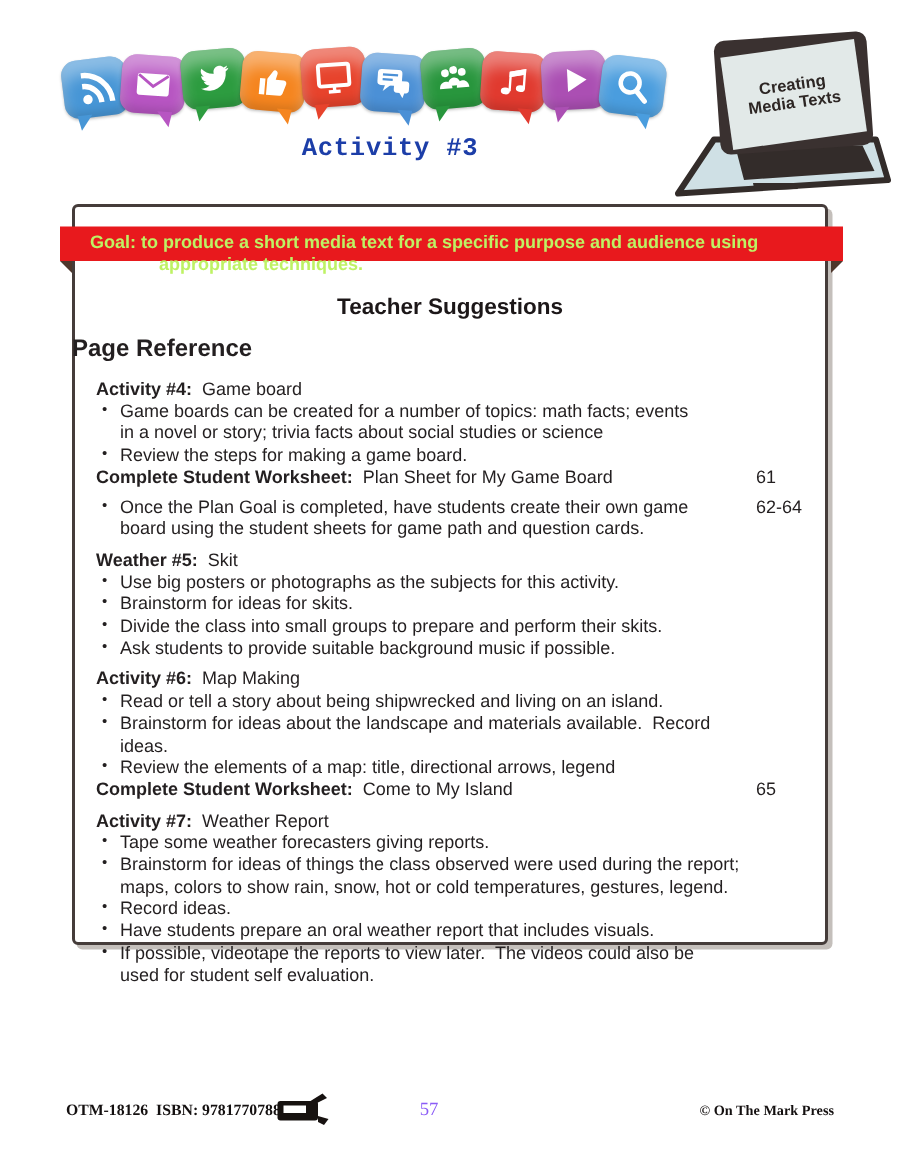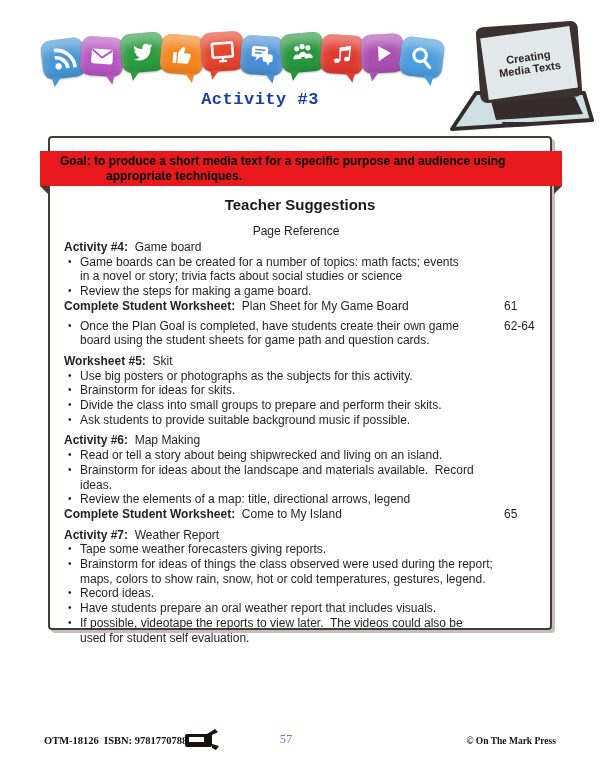--- a/index.html
+++ b/index.html
@@ -64,44 +64,44 @@
     margin-top:42px;
   }
   
   .main-box{
     position:absolute;left:48px;top:136px;width:504px;height:494px;background:#fff;
     border:2px solid #453c3a;border-radius:4px;
     box-shadow:3px 3px 0 rgba(138,128,120,.5);
   }
   
   .banner{
-    position:absolute;left:40px;top:151px;width:522px;height:35px;z-index:3;
-    background:var(--banner-red);color:#000000;font-weight:bold;font-size:12px;line-height:14.5px;
+    position:absolute;left:40px;top:151px;width:522px;height:23px;z-index:3;
+    background:var(--banner-red);color:#bef264;font-weight:bold;font-size:12px;line-height:14.5px;
     padding-top:3px;
   }
   .banner .fold{position:absolute;width:8px;height:8px;background:#4e372c;}
   .fold-left{left:0;bottom:-8px;clip-path:polygon(0 0,100% 0,100% 100%);}
   .fold-right{right:0;bottom:-8px;clip-path:polygon(0 0,100% 0,0 100%);}
   .banner-line1{padding-left:20px;white-space:pre-wrap;}
   .banner-line2{padding-left:66px;white-space:pre-wrap;}
   
   .suggestions-heading{
     position:absolute;left:48px;top:196px;width:504px;text-align:center;z-index:4;
     font-size:15px;font-weight:bold;color:#1c1718;
   }
   .page-ref-label{
-    position:absolute;left:48px;top:224px;width:496px;text-align:center;z-index:4;
-    font-size:12px;font-weight:normal;
+    position:absolute;left:48px;top:224px;width:496px;text-align:left;z-index:4;
+    font-size:16px;font-weight:bold;
   }
   .suggestions-body{
     position:absolute;left:64px;top:240px;width:482px;z-index:4;
     font-size:12px;line-height:14.7px;color:var(--ink);
   }
   .section{margin-top:6px;}
-  .section:first-child{margin-top:0;}
+  .section:first-child{margin-top:12px;}
   .row{display:flex;align-items:flex-start;}
   .row.spacer{margin-top:5px;}
   .row-main{flex:0 0 436px;}
   .row-page{flex:1 1 auto;padding-left:4px;}
   .b{font-weight:bold;white-space:pre-wrap;}
   .txt{white-space:pre-wrap;}
   .bullet-line{position:relative;padding-left:16px;}
   .bullet-line .dot{position:absolute;left:4px;top:0;font-size:10px;}
   
   .footer-left{
@@ -262,21 +262,21 @@
       <div class="row spacer">
         <div class="row-main">
           <div class="bullet-line"><span class="dot">•</span><span class="txt">Once the Plan Goal is completed, have students create their own game</span></div>
           <div class="bullet-line"><span class="txt">board using the student sheets for game path and question cards.</span></div>
         </div>
         <div class="row-page">62-64</div>
       </div>
     </div>
     <div class="section">
       <div class="row">
-        <div class="row-main"><span class="b">Worksheet #5:</span><span class="txt">  Skit</span></div>
+        <div class="row-main"><span class="b">Weather #5:</span><span class="txt">  Skit</span></div>
         <div class="row-page"></div>
       </div>
       <div class="row">
         <div class="row-main">
           <div class="bullet-line"><span class="dot">•</span><span class="txt">Use big posters or photographs as the subjects for this activity.</span></div>
         </div>
         <div class="row-page"></div>
       </div>
       <div class="row">
         <div class="row-main">

